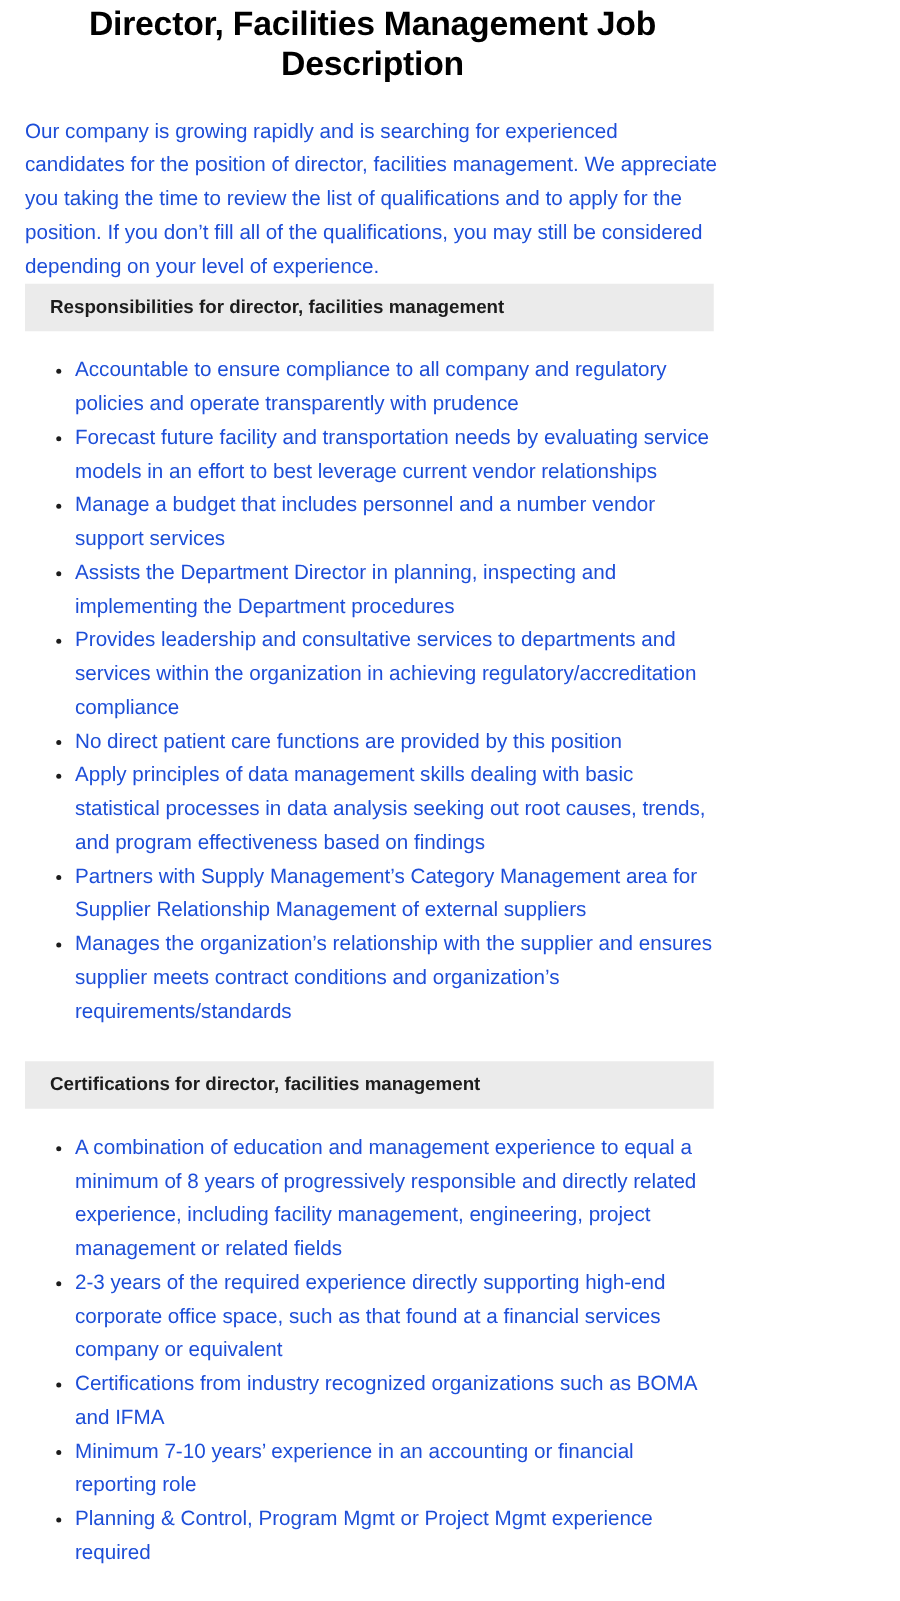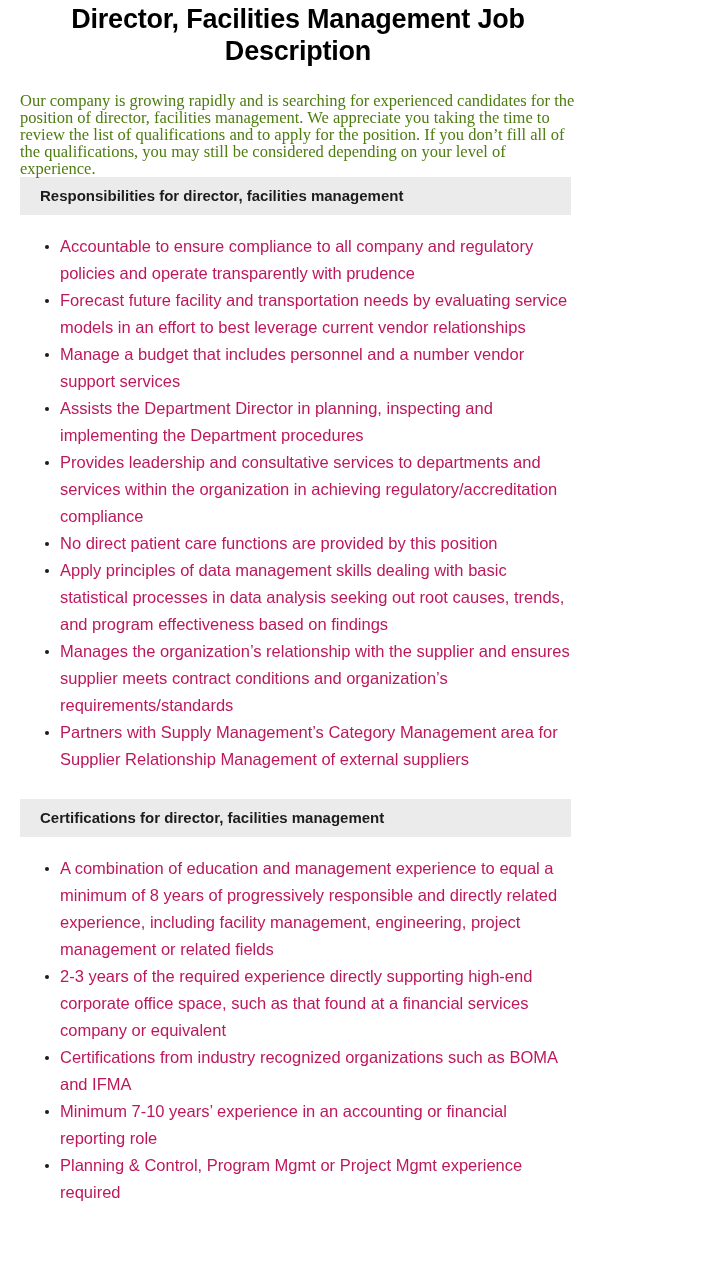--- a/index.html
+++ b/index.html
@@ -31,26 +31,25 @@
     text-align: center;
     letter-spacing: -0.2px;
     color: #000000;
     margin: 0;
     padding: 4px 40px 0 40px;
   }
 
   
   .intro {
     font-size: 16.5px;
-    line-height: 17px;
-    color: #4d7c0f;
+    line-height: 27px;
+    color: #1d4ed8;
     margin: 0;
     padding: 24px 20px 0 20px;
     max-width: 700px;
-    font-family: Liberation Serif, serif;
   }
 
   
   .section {
     margin: 0;
   }
   .section-header {
     background: #ebebeb;
     margin: 0 25px 0 20px;
     padding: 9px 0 10px 20px;
@@ -64,21 +63,21 @@
   
   .bullet-list {
     list-style: none;
     margin: 0;
     padding: 18px 20px 0 45px;
   }
   .bullet-list li {
     position: relative;
     font-size: 16.5px;
     line-height: 27px;
-    color: #be185d;
+    color: #1d4ed8;
     padding-left: 15px;
     margin: 0 0 0 0;
   }
   .bullet-list li::before {
     content: "";
     position: absolute;
     left: 0;
     top: 12px;
     width: 4px;
     height: 4px;
@@ -101,22 +100,22 @@
   <div class="section">
     <div class="section-header first">Responsibilities for director, facilities management</div>
     <ul class="bullet-list">
         <li>Accountable to ensure compliance to all company and regulatory policies and operate transparently with prudence</li>
         <li>Forecast future facility and transportation needs by evaluating service models in an effort to best leverage current vendor relationships</li>
         <li>Manage a budget that includes personnel and a number vendor support services</li>
         <li>Assists the Department Director in planning, inspecting and implementing the Department procedures</li>
         <li>Provides leadership and consultative services to departments and services within the organization in achieving regulatory/accreditation compliance</li>
         <li>No direct patient care functions are provided by this position</li>
         <li>Apply principles of data management skills dealing with basic statistical processes in data analysis seeking out root causes, trends, and program effectiveness based on findings</li>
+        <li>Partners with Supply Management’s Category Management area for Supplier Relationship Management of external suppliers</li>
         <li>Manages the organization’s relationship with the supplier and ensures supplier meets contract conditions and organization’s requirements/standards</li>
-        <li>Partners with Supply Management’s Category Management area for Supplier Relationship Management of external suppliers</li>
       </ul>
   </div>
 
   <div class="section-gap"></div>
 
   <div class="section">
     <div class="section-header">Certifications for director, facilities management</div>
     <ul class="bullet-list">
         <li>A combination of education and management experience to equal a minimum of 8 years of progressively responsible and directly related experience, including facility management, engineering, project management or related fields</li>
         <li>2-3 years of the required experience directly supporting high-end corporate office space, such as that found at a financial services company or equivalent</li>

